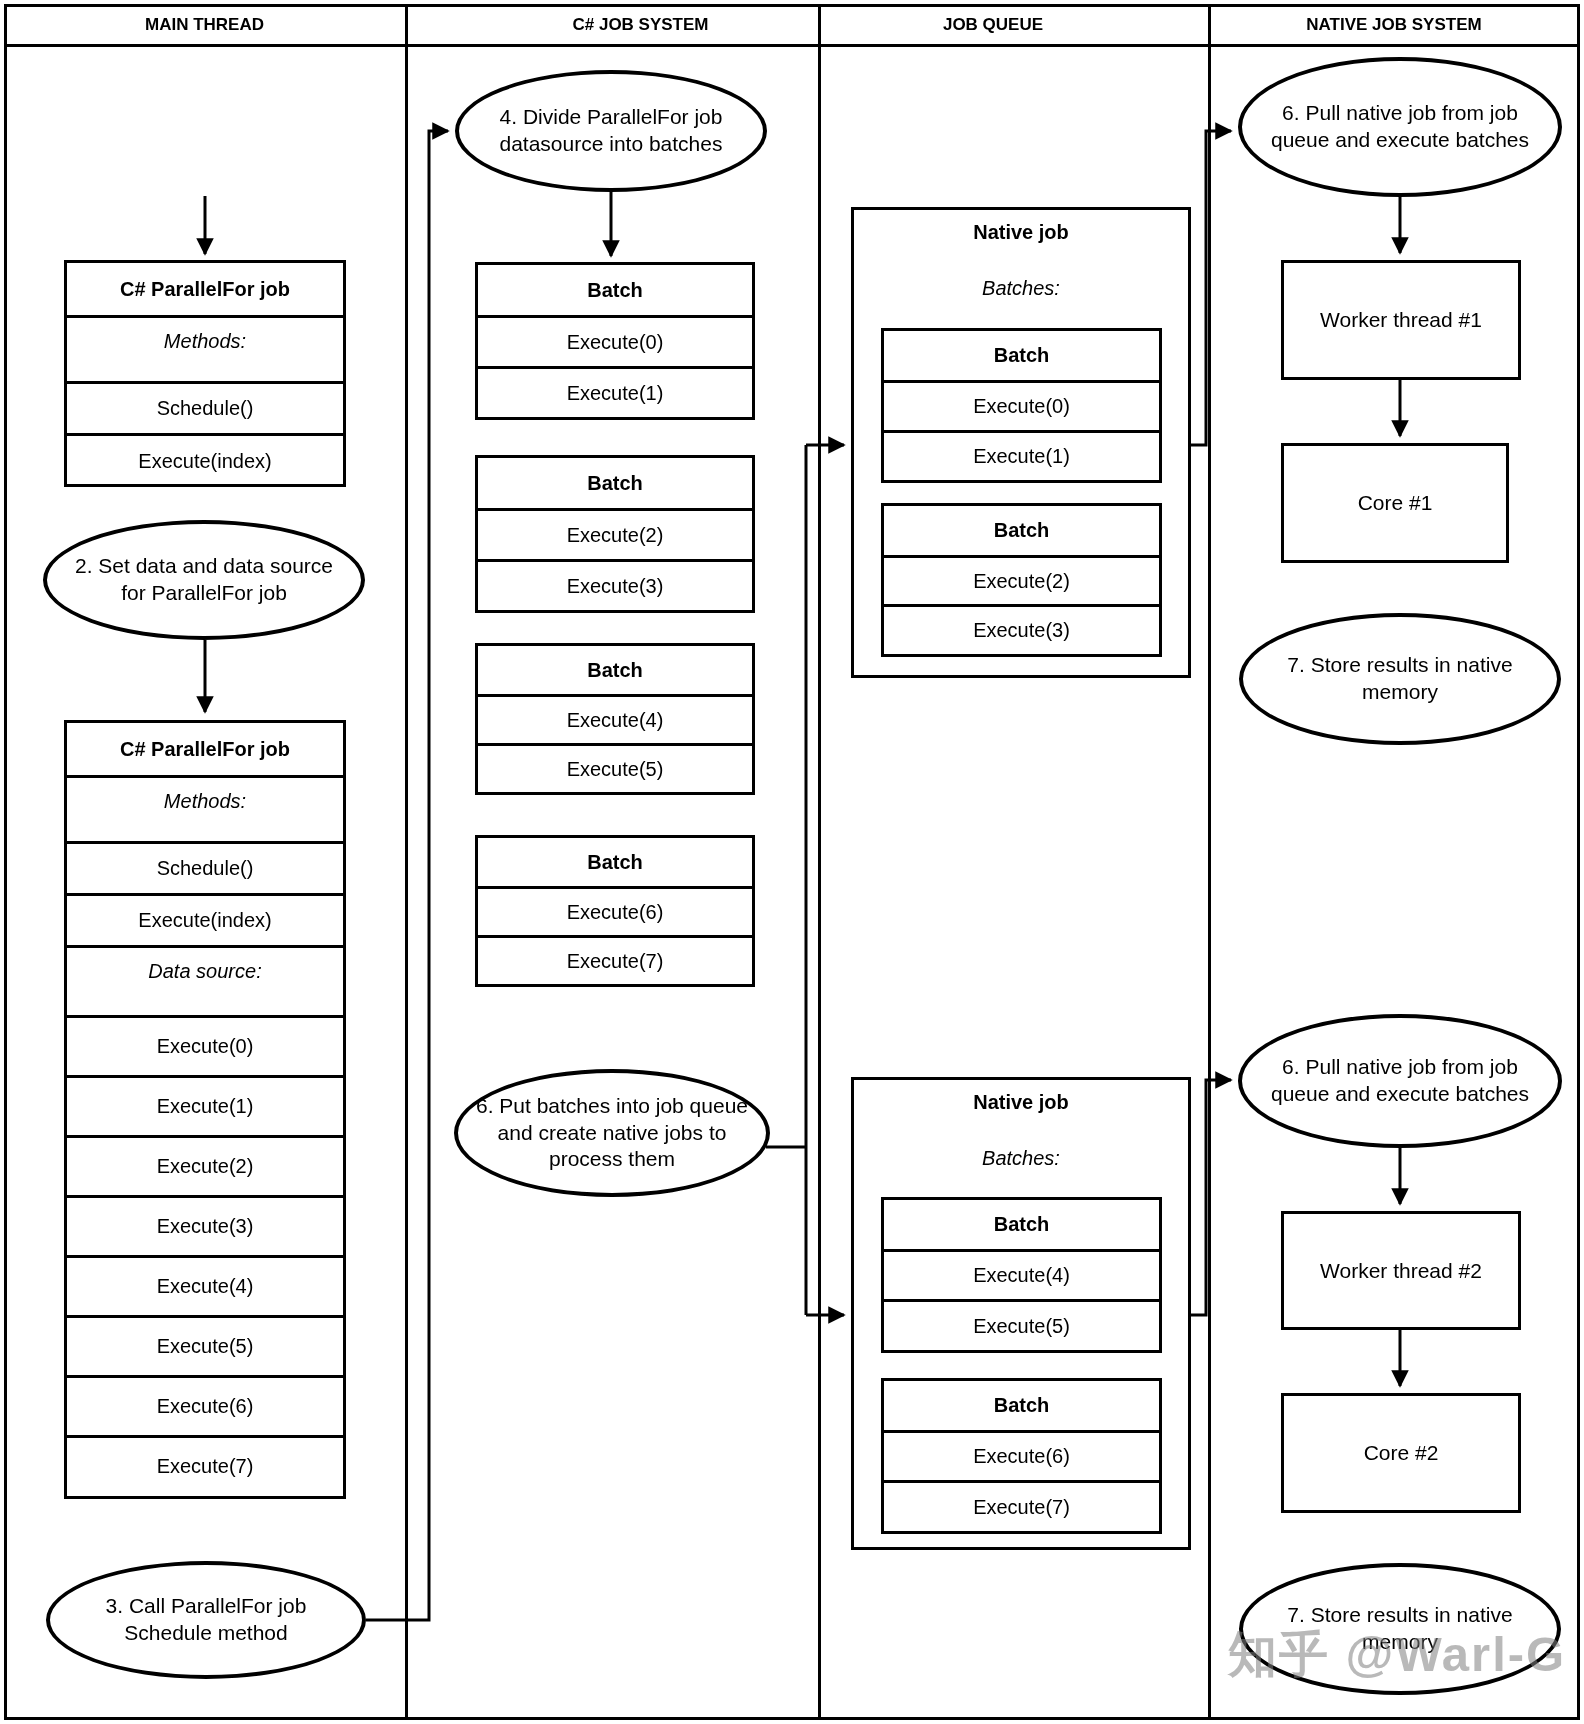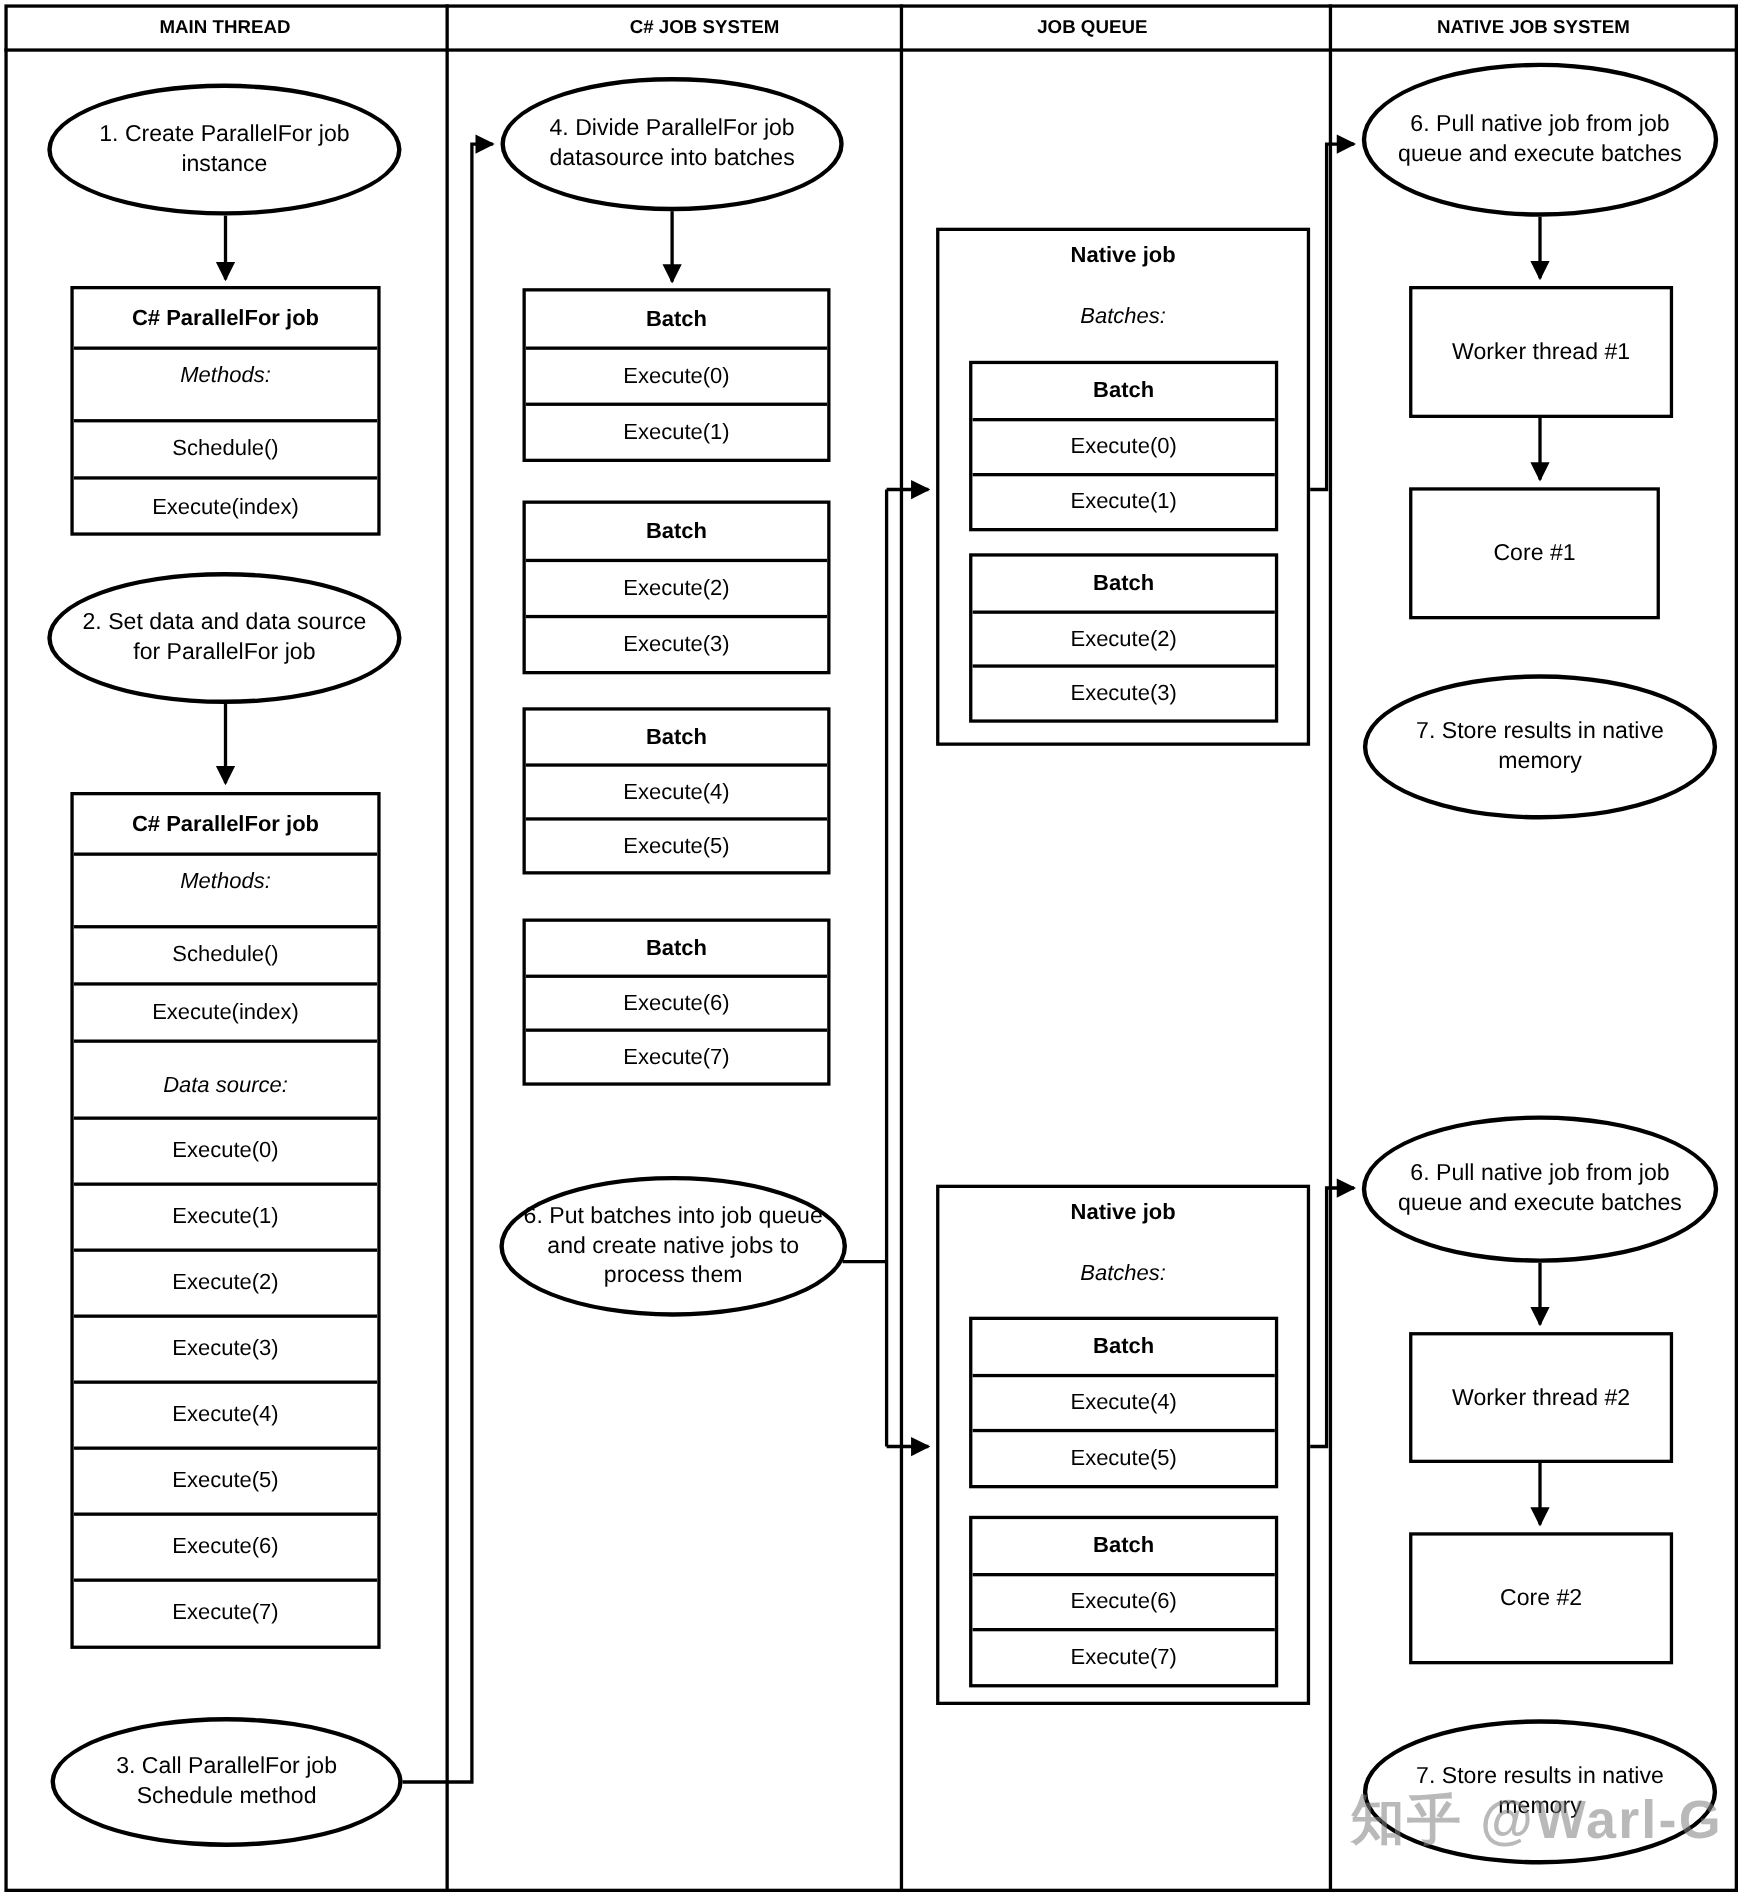--- a/index.html
+++ b/index.html
@@ -61,37 +61,36 @@
       <path d="M806,1315 H844" marker-end="url(#arr)"></path>
       <path d="M1191,445 H1206 V131 H1231" marker-end="url(#arr)"></path>
       <path d="M1191,1315 H1206 V1080 H1231" marker-end="url(#arr)"></path>
       <path d="M1400,197 V253" marker-end="url(#arr)"></path>
       <path d="M1400,380 V436" marker-end="url(#arr)"></path>
       <path d="M1400,1148 V1204" marker-end="url(#arr)"></path>
       <path d="M1400,1330 V1386" marker-end="url(#arr)"></path>
     </g>
   </svg>
 
-  <div class="ellipse" style="left:43px;top:76px;width:322px;height:120px;">1. Create ParallelFor job instance</div>
 
   <div class="box" style="left:64px;top:260px;width:282px;height:227px;">
     <div class="row bold" style="height:52px;">C# ParallelFor job</div>
     <div class="row it" style="height:66px;align-items:flex-start;padding-top:12px;">Methods:</div>
     <div class="row" style="height:52px;">Schedule()</div>
     <div class="row" style="height:54px;">Execute(index)</div>
   </div>
 
   <div class="ellipse" style="left:43px;top:520px;width:322px;height:120px;">2. Set data and data source for ParallelFor job</div>
 
   <div class="box" style="left:64px;top:720px;width:282px;height:779px;">
     <div class="row bold" style="height:52px;">C# ParallelFor job</div>
     <div class="row it" style="height:66px;align-items:flex-start;padding-top:12px;">Methods:</div>
     <div class="row" style="height:52px;">Schedule()</div>
     <div class="row" style="height:52px;">Execute(index)</div>
-    <div class="row it" style="height:70px;align-items:flex-start;padding-top:28px;">Data source:</div>
+    <div class="row it" style="height:70px;align-items:flex-start;padding-top:12px;">Data source:</div>
     <div class="row" style="height:60px;">Execute(0)</div>
     <div class="row" style="height:60px;">Execute(1)</div>
     <div class="row" style="height:60px;">Execute(2)</div>
     <div class="row" style="height:60px;">Execute(3)</div>
     <div class="row" style="height:60px;">Execute(4)</div>
     <div class="row" style="height:60px;">Execute(5)</div>
     <div class="row" style="height:60px;">Execute(6)</div>
     <div class="row" style="height:60px;">Execute(7)</div>
   </div>
 

